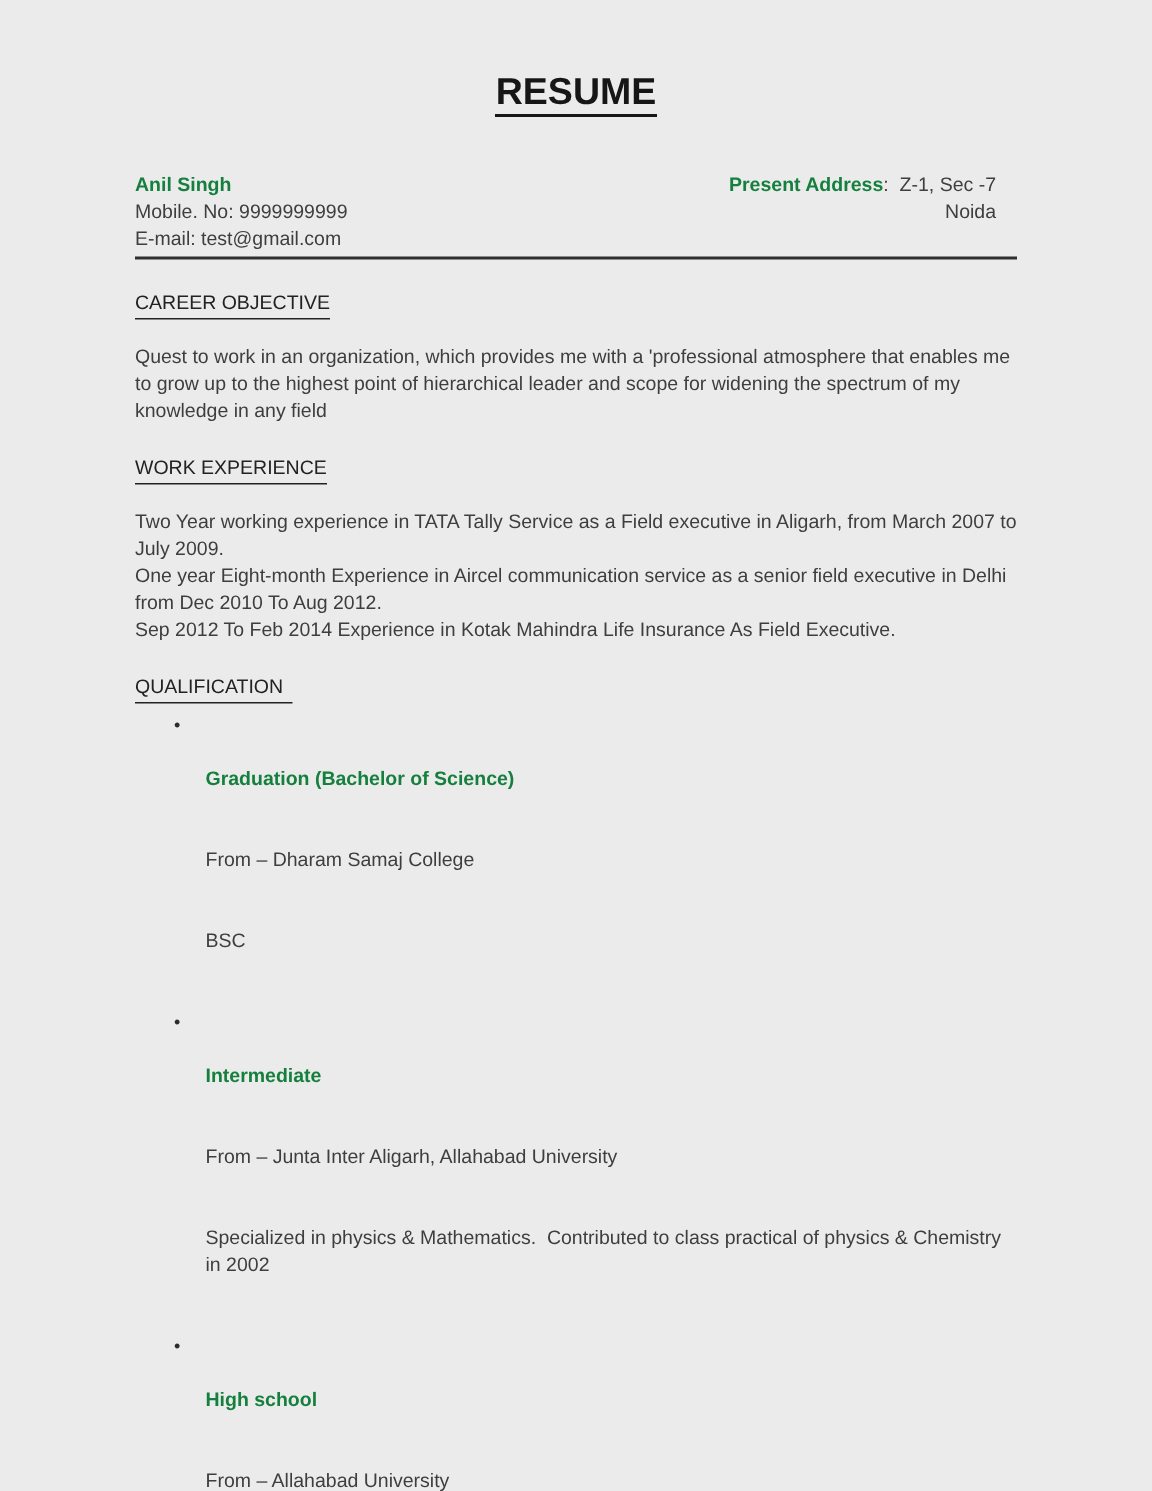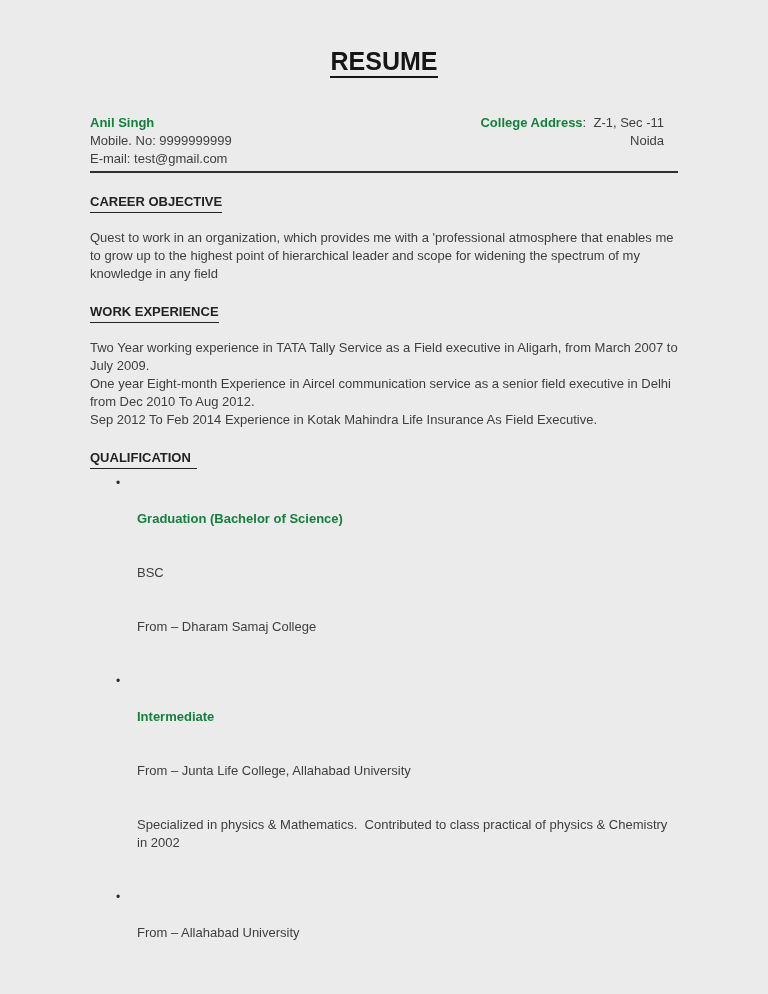--- a/index.html
+++ b/index.html
@@ -30,21 +30,21 @@
   .contact-left { text-align: left; }
   .contact-right { text-align: right; padding-right: 14px; }
   .bold { font-weight: 700; color: #15803d; }
   .rule {
     border: none;
     border-top: 2px solid #2e2e2e;
     margin: 3px 0 0 0;
   }
   .section { margin-top: 20px; }
   .sec-heading {
-    font-weight: 700;
+    font-weight: 400;
     font-size: 13px;
     color: #222222;
     margin: 0 0 16px 0;
   }
   .sec-heading.tight { margin-bottom: 5px; }
   .uline {
     display: inline-block;
     border-bottom: 1.5px solid #222222;
     padding-bottom: 1px;
   }
@@ -64,21 +64,21 @@
     <span class="title-text">RESUME</span>
   </div>
 
   <div class="contact-row">
     <div class="contact-left">
       <div class="bold">Anil Singh</div>
       <div>Mobile. No: 9999999999</div>
       <div>E-mail: test@gmail.com</div>
     </div>
     <div class="contact-right">
-      <div><span class="bold">College Address</span><span class="para">:  </span><span>Z-1, Sec -11</span></div>
+      <div><span class="bold">Present Address</span><span class="para">:  </span><span>Z-1, Sec -7</span></div>
       <div>Noida</div>
     </div>
   </div>
 
   <hr class="rule">
 
   <div class="section">
     <div class="sec-heading"><span class="uline">CAREER OBJECTIVE</span></div>
     <p class="para">Quest to work in an organization, which provides me with a 'professional atmosphere that enables me to grow up to the highest point of hierarchical leader and scope for widening the spectrum of my knowledge in any field</p>
   </div>
@@ -91,37 +91,38 @@
   </div>
 
   <div class="section">
     <div class="sec-heading tight"><span class="uline pad-r">QUALIFICATION</span></div>
     <div class="list">
 
       <div class="li">
         <span class="bullet">•</span>
         <div class="li-body">
           <div class="bold">Graduation (Bachelor of Science)</div>
+          <div>From – Dharam Samaj College</div>
           <div>BSC</div>
-          <div>From – Dharam Samaj College</div>
         </div>
       </div>
 
       <div class="li">
         <span class="bullet">•</span>
         <div class="li-body">
           <div class="bold">Intermediate</div>
-          <div>From – Junta Life College, Allahabad University</div>
+          <div>From – Junta Inter Aligarh, Allahabad University</div>
           <div class="para">Specialized in physics &amp; Mathematics.  Contributed to class practical of physics &amp; Chemistry in 2002</div>
         </div>
       </div>
 
       <div class="li">
         <span class="bullet">•</span>
         <div class="li-body">
+          <div class="bold">High school</div>
           <div>From – Allahabad University</div>
           
         </div>
       </div>
 
     </div>
   </div>
 
 </div>
 

